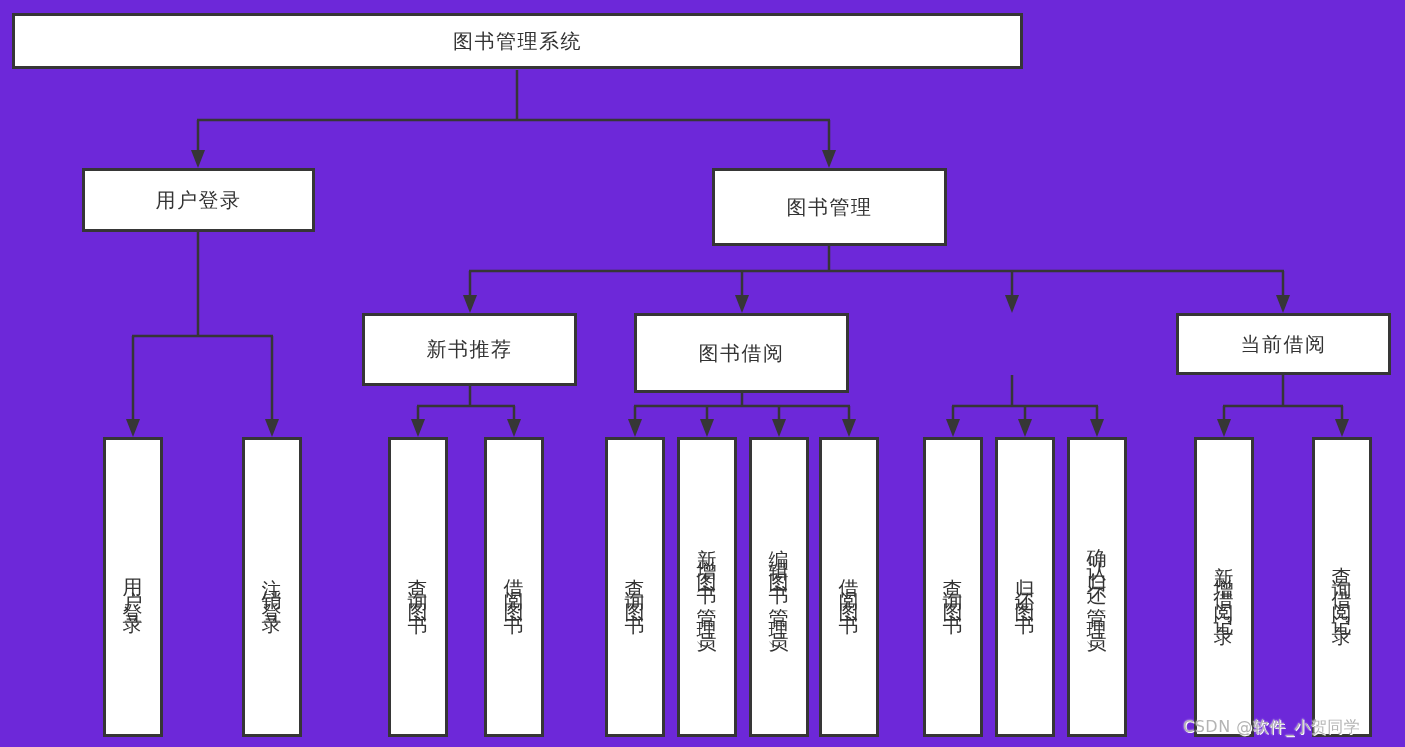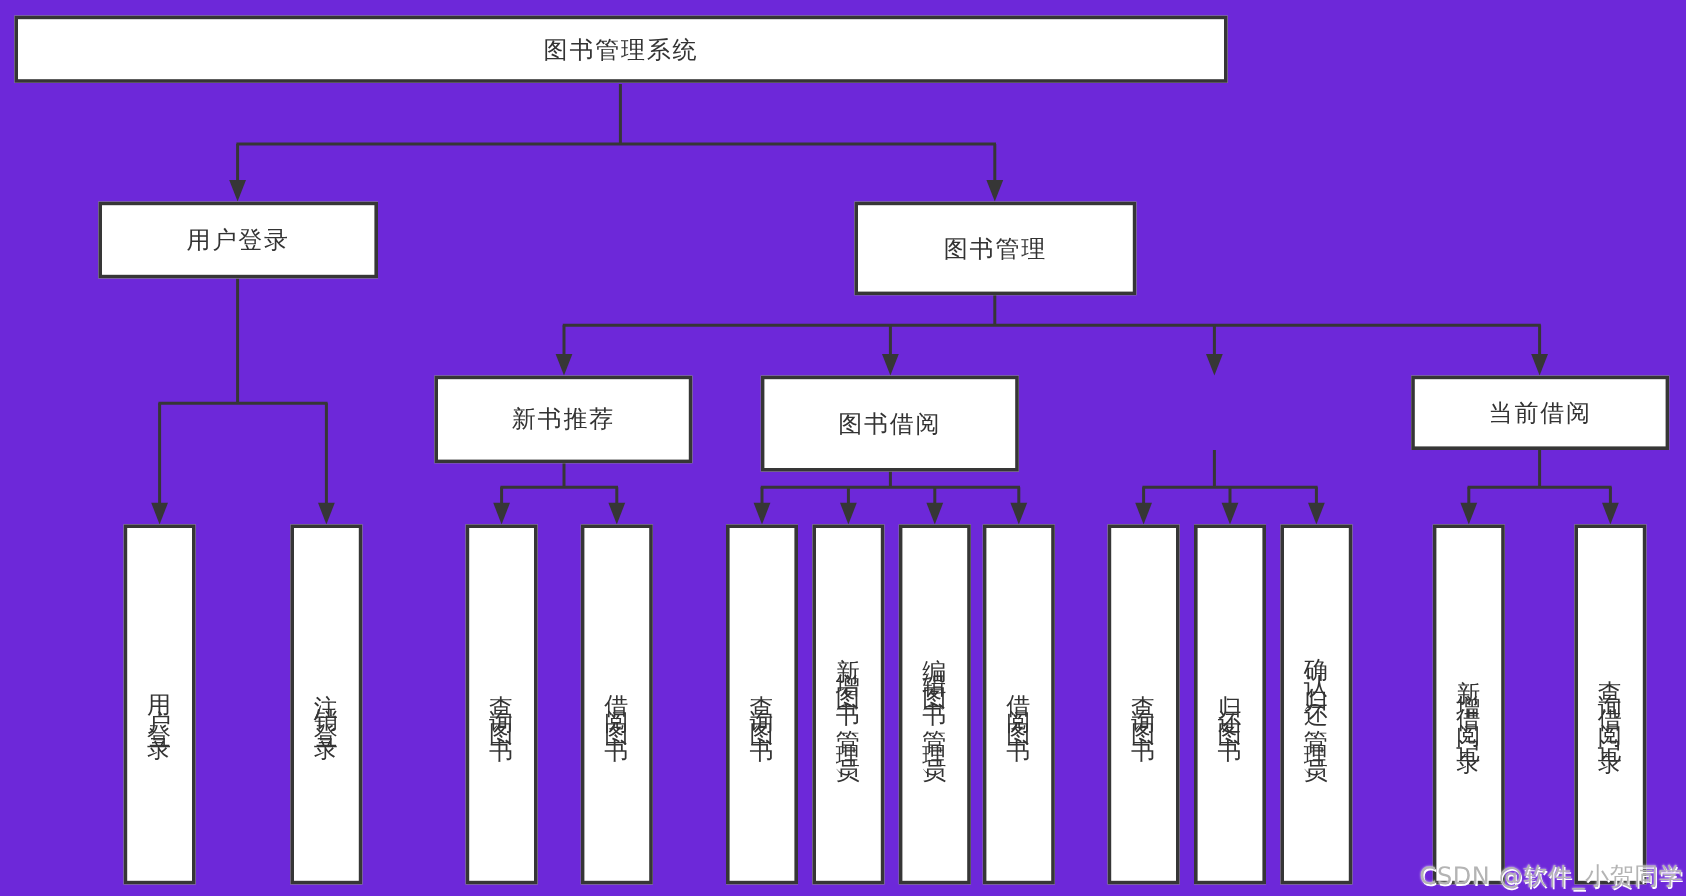--- a/index.html
+++ b/index.html
@@ -25,21 +25,21 @@
   .node.v {
     writing-mode:vertical-rl;
     font-size:20px;
     letter-spacing:12px;
     line-height:1;
     width:60px; top:437px; height:300px;
   }
   .watermark {
     position:absolute;
     left:1183px; top:717px;
-    font-size:20px;
+    font-size:16px;
     letter-spacing:0.5px;
     color:#b4b4b4;
     text-shadow:0 0 2px #ffffff, 1px 1px 0 #ffffff;
     z-index:5;
     white-space:nowrap;
   }
 </style>
 </head>
 <body>
 

